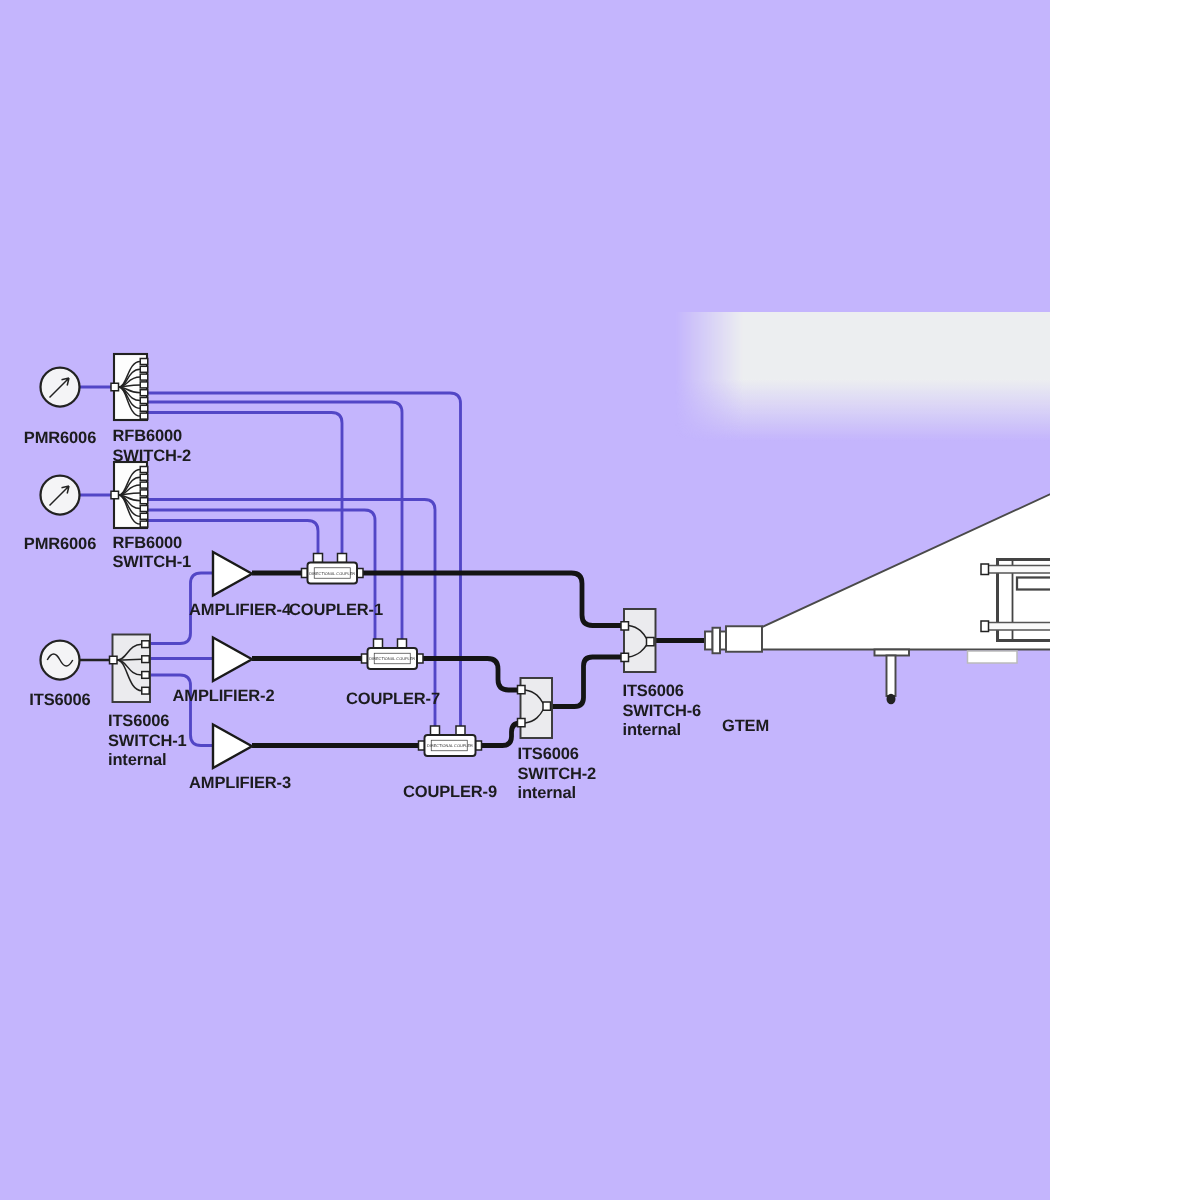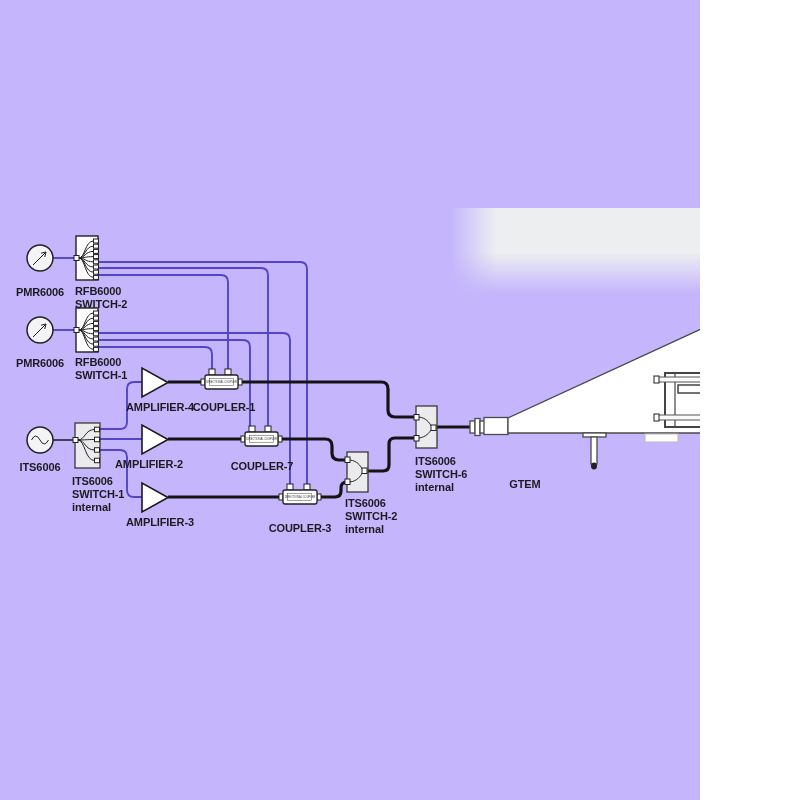--- a/index.html
+++ b/index.html
@@ -222,26 +222,26 @@
   <div class="lbl" style="left:72px;top:475px;">
     <div>ITS6006</div>
       <div>SWITCH-1</div>
       <div>internal</div>
   </div>
   <div class="lbl ctr" style="left:113px;top:401px;width:94px;">AMPLIFIER-4</div>
   <div class="lbl ctr" style="left:184px;top:401px;width:80px;">COUPLER-1</div>
   <div class="lbl ctr" style="left:102px;top:458px;width:94px;">AMPLIFIER-2</div>
   <div class="lbl ctr" style="left:222px;top:460px;width:80px;">COUPLER-7</div>
   <div class="lbl ctr" style="left:113px;top:516px;width:94px;">AMPLIFIER-3</div>
-  <div class="lbl ctr" style="left:260px;top:522px;width:80px;">COUPLER-3</div>
+  <div class="lbl ctr" style="left:260px;top:522px;width:80px;">COUPLER-9</div>
   <div class="lbl" style="left:345px;top:497px;">
     <div>ITS6006</div>
       <div>SWITCH-2</div>
       <div>internal</div>
   </div>
   <div class="lbl" style="left:415px;top:455px;">
     <div>ITS6006</div>
       <div>SWITCH-6</div>
       <div>internal</div>
   </div>
-  <div class="lbl ctr" style="left:475px;top:478px;width:44px;margin-left:28px;">GTEM</div>
+  <div class="lbl ctr" style="left:475px;top:478px;width:44px;">GTEM</div>
 
 </div>
 
 </body></html>

